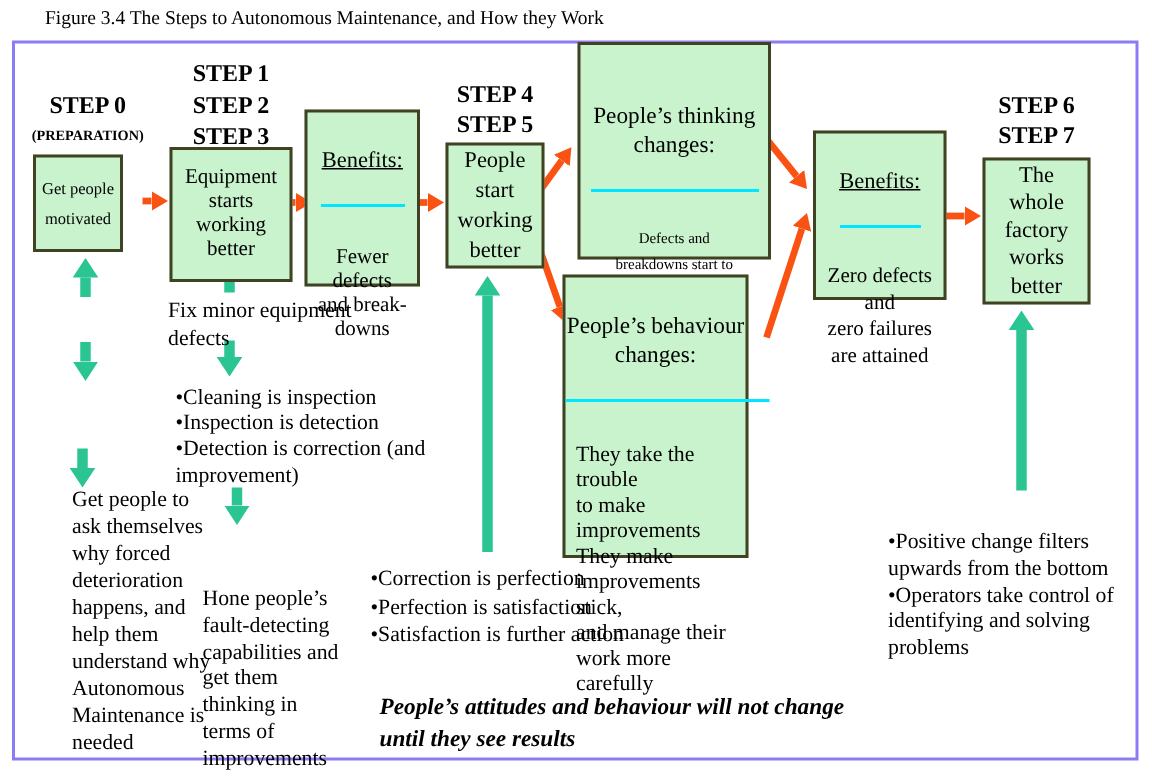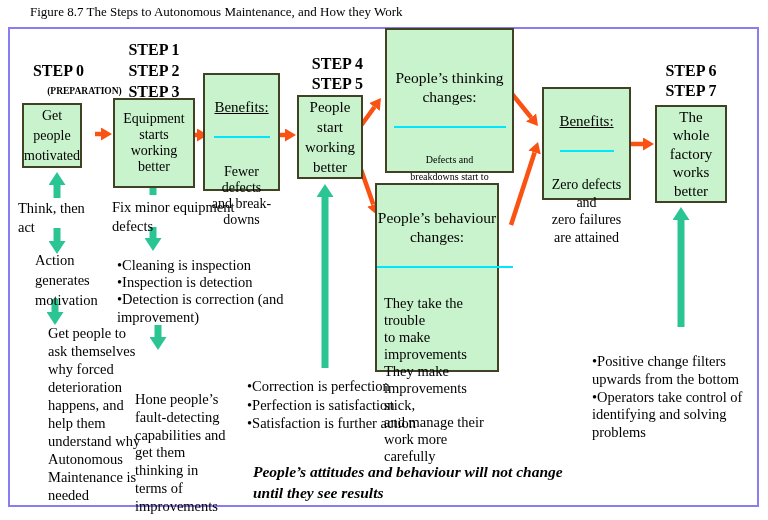--- a/index.html
+++ b/index.html
@@ -30,21 +30,21 @@
   .u{text-decoration:underline;}
   .cyan-line{height:2px;background:var(--underline-cyan);margin:2px auto 0;}
   .box-body{white-space:pre-line;}
   .note{position:absolute;font-size:14.5px;white-space:pre-line;}
 </style>
 </head>
 <body>
 
 <div id="stage">
 
-  <div class="abs" id="figure-title">Figure 8.7  The Steps to Autonomous Maintenance, and How they Work</div>
+  <div class="abs" id="figure-title">Figure 3.4  The Steps to Autonomous Maintenance, and How they Work</div>
 
   <div class="abs" id="diagram-frame"></div>
 
   <svg class="overlay" viewBox="0 0 768 520">
     <defs>
       <marker id="mo" viewBox="0 0 11 13" markerWidth="11" markerHeight="13" refX="0" refY="6.5" orient="auto" markerUnits="userSpaceOnUse">
         <path class="head-o" d="M0,0 L11,6.5 L0,13 Z"></path>
       </marker>
       <marker id="mt" viewBox="0 0 13 17" markerWidth="13" markerHeight="17" refX="0" refY="8.5" orient="auto" markerUnits="userSpaceOnUse">
         <path class="head-t" d="M0,0 L13,8.5 L0,17 Z"></path>
@@ -63,30 +63,30 @@
     <line class="shaft-t" x1="153" y1="195" x2="153" y2="183" marker-end="url(#mt)"></line>
     <line class="shaft-t" x1="57" y1="228" x2="57" y2="241" marker-end="url(#mt)"></line>
     <line class="shaft-t" x1="55" y1="299" x2="55" y2="312" marker-end="url(#mt)"></line>
     <line class="shaft-t" x1="153" y1="227" x2="153" y2="238" marker-end="url(#mt)"></line>
     <line class="shaft-t" x1="158" y1="325" x2="158" y2="337" marker-end="url(#mt)"></line>
     <line class="shaft-t" x1="325" y1="368" x2="325" y2="197" marker-end="url(#mt)"></line>
     <line class="shaft-t" x1="681" y1="327" x2="681" y2="220" marker-end="url(#mt)"></line>
   </svg>
 
   <div class="step-label" style="left:22px;top:61px;width:73px;">STEP 0</div>
-  <div class="step-label" style="left:10px;top:85px;width:97px;font-size:9.5px;line-height:12px;padding-left:26px;">(PREPARATION)</div>
+  <div class="step-label" style="left:10px;top:85px;width:97px;font-size:9.5px;line-height:12px;">(PREPARATION)</div>
   <div class="step-label" style="left:113px;top:39px;width:82px;line-height:21px;">STEP 1
 STEP 2
 STEP 3</div>
-  <div class="step-label" style="left:297px;top:54px;width:66px;text-align:right;">STEP 4
+  <div class="step-label" style="left:297px;top:54px;width:66px;">STEP 4
 STEP 5</div>
   <div class="step-label" style="left:655px;top:61px;width:72px;">STEP 6
 STEP 7</div>
 
-  <div class="gbox cbox" style="left:22px;top:103px;width:60px;height:65px;font-size:14px;line-height:20px;">Get people
+  <div class="gbox cbox" style="left:22px;top:103px;width:60px;height:65px;font-size:11px;line-height:20px;">Get people
 motivated</div>
 
   <div class="gbox cbox" style="left:113px;top:98px;width:82px;height:90px;font-size:14px;line-height:16px;">Equipment
 starts
 working
 better</div>
 
   <div class="gbox" style="left:203px;top:73px;width:77px;height:118px;padding-top:5px;">
     <div class="box-heading u">Benefits:</div>
     <div class="cyan-line" style="width:56px;"></div>
@@ -133,25 +133,20 @@
 zero failures
 are attained</div>
   </div>
 
   <div class="gbox cbox" style="left:655px;top:105px;width:72px;height:98px;font-size:15px;line-height:18.5px;">The
 whole
 factory
 works
 better</div>
 
-  <div class="note" style="left:18px;top:199px;line-height:19px;">Think, then
-act</div>
-  <div class="note" style="left:35px;top:250px;line-height:20px;">Action
-generates
-motivation</div>
   <div class="note" style="left:20px;top:324px;line-height:18px;margin-left:28px;">Get people to
 ask themselves
 why forced
 deterioration
 happens, and
 help them
 understand why
 Autonomous
 Maintenance is
 needed</div>

